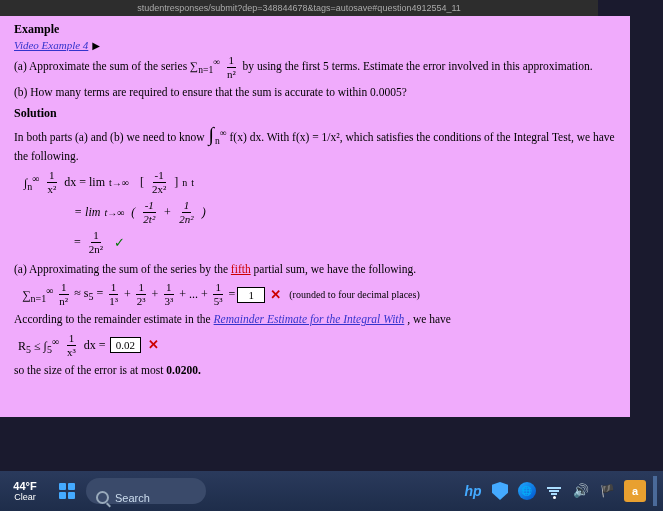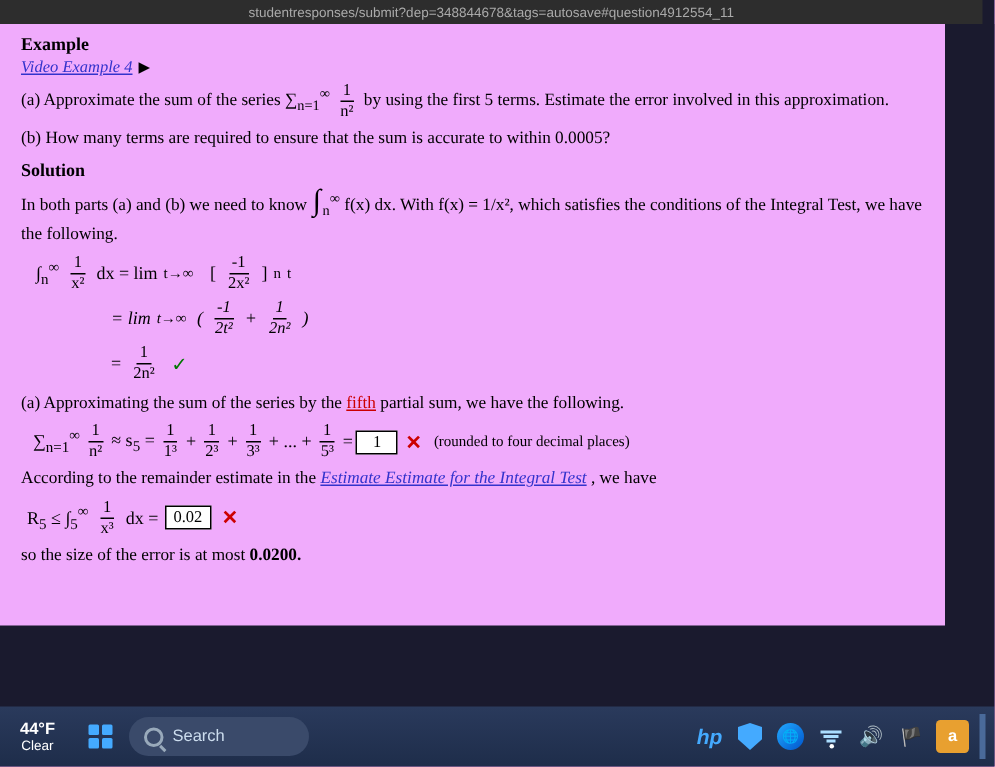--- a/index.html
+++ b/index.html
@@ -7,21 +7,21 @@
       width: 663px;
       height: 511px;
       background: #1a1a2e;
       font-family: 'Times New Roman', Times, serif;
       overflow: hidden;
       position: relative;
     }
 
     .top-bar {
       background: #2d2d2d;
-      width: 655px;
+      width: 598px;
       height: 16px;
       position: absolute;
       top: 0;
       left: 0;
       display: flex;
       align-items: center;
       justify-content: center;
     }
 
     .top-bar-text {
@@ -152,21 +152,21 @@
     .win-sq {
       background: #4af;
       border-radius: 1px;
     }
 
     .search-bar {
       background: #3a4a6a;
       border-radius: 14px;
       height: 26px;
       display: flex;
-      align-items: center;
+      align-items: flex-end;
       padding: 0 10px;
       gap: 6px;
       min-width: 120px;
       cursor: pointer;
     }
 
     .search-icon-circle {
       width: 13px;
       height: 13px;
       border: 2px solid #9ab;
@@ -380,21 +380,21 @@
       <span class="denom">5³</span>
     </span>
     <span> = </span>
     <span class="highlight-box"><span>1</span></span>
     <span class="x-mark">✕</span>
     <span style="font-size:10px;margin-left:6px;">(rounded to four decimal places)</span>
   </div>
 
   <div class="paragraph" style="margin-top:3px;">
     <span>According to the remainder estimate in the</span>
-    <span class="remainder-link">Estimate Estimate for the Integral Test</span>
+    <span class="remainder-link">Remainder Estimate for the Integral With</span>
     <span>, we have</span>
   </div>
 
   <div class="integral-eq" style="margin-left:4px;">
     <span>R<sub>5</sub> ≤ ∫<sub>5</sub><sup>∞</sup></span>
     <span class="fraction">
       <span class="numer">1</span>
       <span class="denom">x³</span>
     </span>
     <span> dx = </span>

